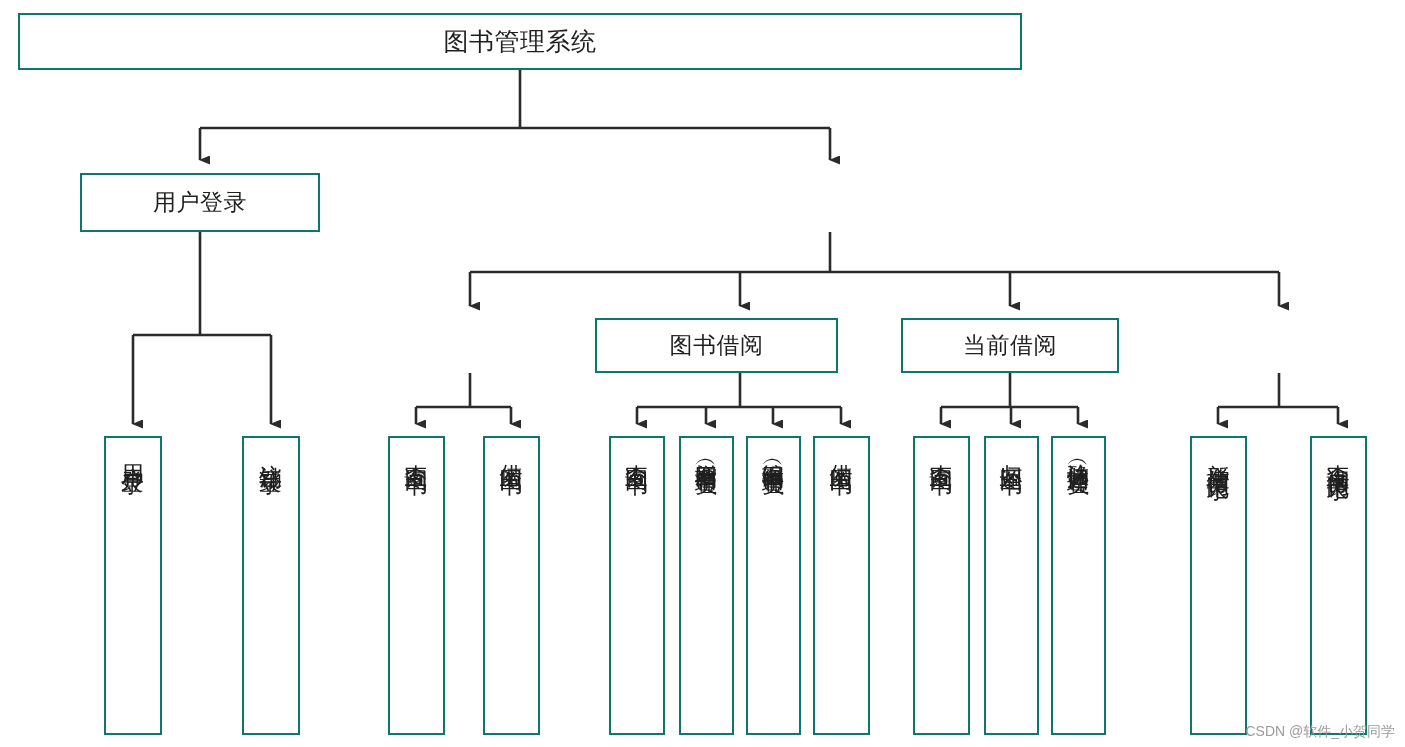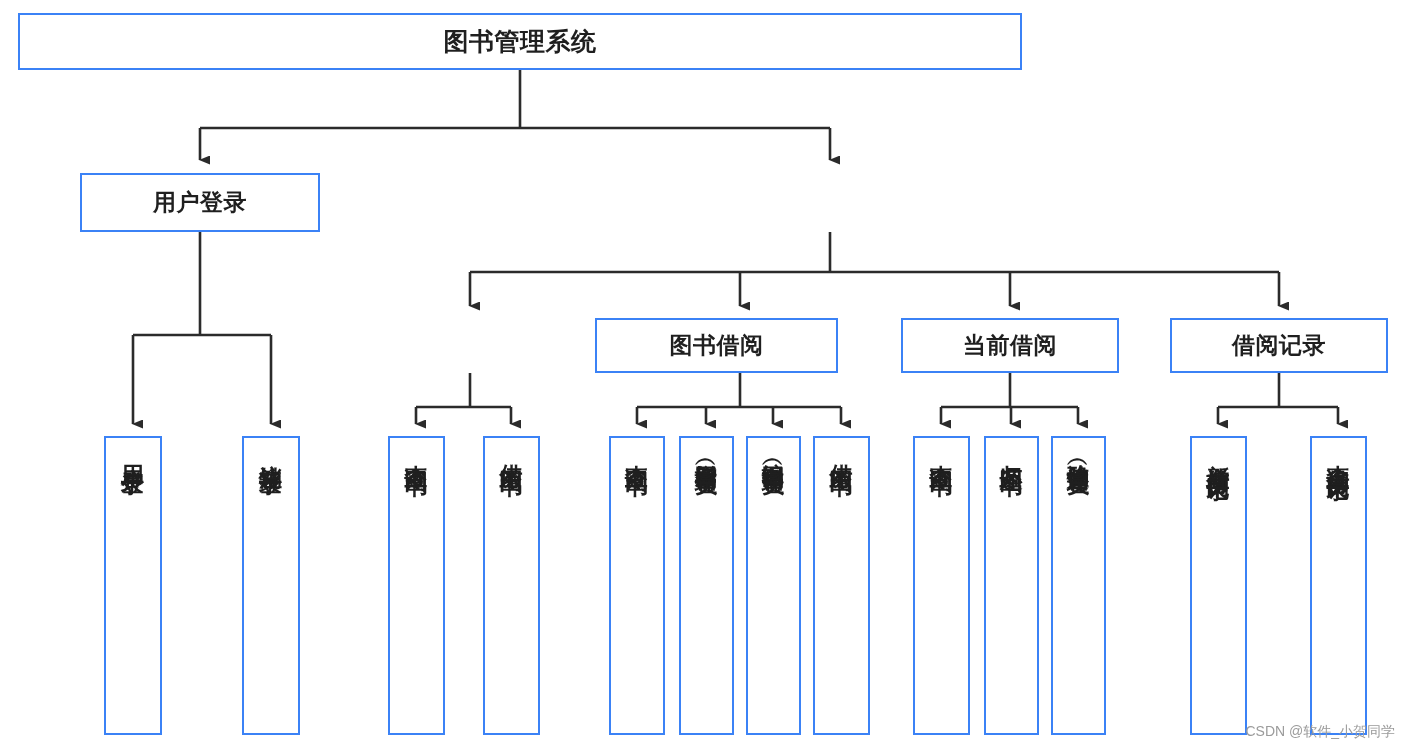--- a/index.html
+++ b/index.html
@@ -24,26 +24,25 @@
     left: 0;
     top: 0;
     width: 1405px;
     height: 747px;
     pointer-events: none;
   }
   .node {
     position: absolute;
     box-sizing: border-box;
     background: #ffffff;
-    border: 2px solid #3b82f6;
+    border: 2px solid #0f766e;
     display: flex;
     align-items: center;
     justify-content: center;
     z-index: 2;
-    font-weight: bold;
   }
   .node .node-label {
     display: block;
     line-height: 1.16;
     letter-spacing: 0.5px;
     color: #1f1f1f;
     text-align: center;
   }
   .node-root .node-label {
     font-size: 25px;
@@ -141,23 +140,20 @@
   <div class="node node-l1" style="left:80px;top:173px;width:240px;height:59px;">
     <span class="node-label">用户登录</span>
   </div>
 
   <div class="node node-l2" style="left:595px;top:318px;width:243px;height:55px;">
     <span class="node-label">图书借阅</span>
   </div>
   <div class="node node-l2" style="left:901px;top:318px;width:218px;height:55px;">
     <span class="node-label">当前借阅</span>
   </div>
-  <div class="node node-l2" style="left:1170px;top:318px;width:218px;height:55px;">
-    <span class="node-label">借阅记录</span>
-  </div>
 
   <div class="node node-leaf" style="left:104px;top:436px;width:58px;height:299px;">
     <span class="node-label">用户登录</span>
   </div>
   <div class="node node-leaf" style="left:242px;top:436px;width:58px;height:299px;">
     <span class="node-label">注销登录</span>
   </div>
 
   <div class="node node-leaf" style="left:388px;top:436px;width:57px;height:299px;">
     <span class="node-label">查询图书</span>

